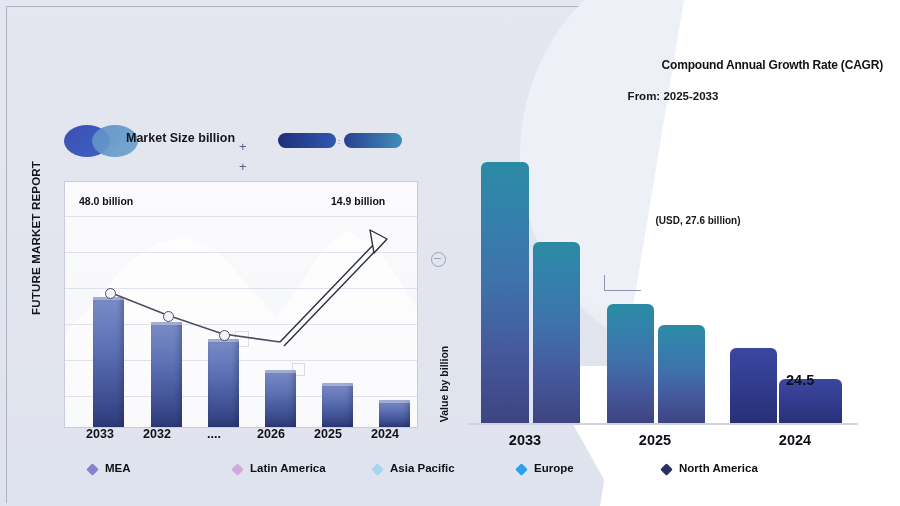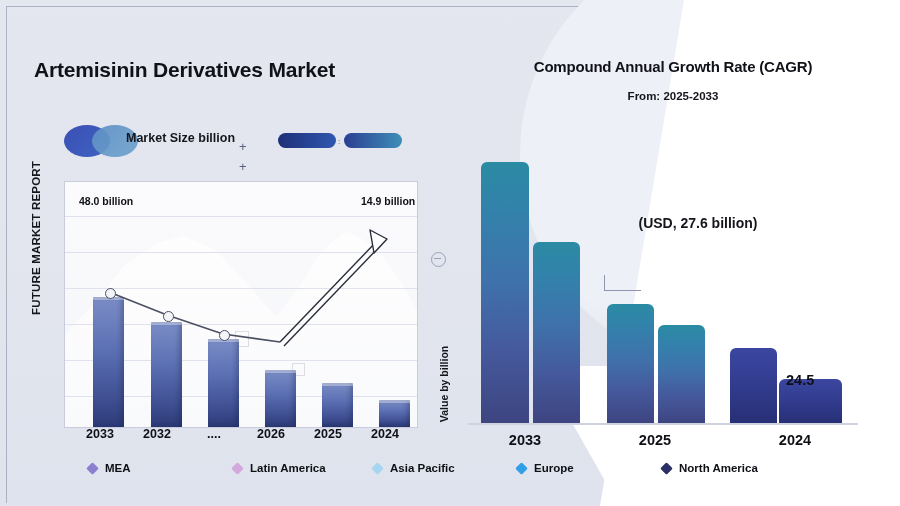--- a/index.html
+++ b/index.html
@@ -82,69 +82,68 @@
   .lbar{position:absolute;bottom:0;border-radius:1px 1px 0 0;
     background:linear-gradient(180deg,#7b8dc6 0%,#5c70b4 40%,#3f4f92 78%,#2c3a76 100%);
     box-shadow:inset -3px 0 5px rgba(20,28,62,.28);}
   .lbar-cap{position:absolute;top:0;left:0;width:100%;height:3px;background:rgba(255,255,255,.35);}
   .tick-label{position:absolute;font-size:12.5px;font-weight:bold;color:#0f1016;text-align:center;}
   .val-lab{position:absolute;font-size:10.5px;font-weight:bold;color:#0f1016;}
   .marker{position:absolute;width:9px;height:9px;border-radius:50%;background:#f4f5f9;border:1.6px solid #4a4f63;}
   .ghost{position:absolute;opacity:.22;}
   
   .right-title{
-    position:absolute;left:463px;top:58px;width:420px;text-align:center;
-    font-size:15px;font-weight:bold;color:#111218;letter-spacing:-.2px;
+    position:absolute;left:463px;top:58px;width:420px;text-align:right;
+    font-size:12px;font-weight:bold;color:#111218;letter-spacing:-.2px;
   }
   .right-sub{
     position:absolute;left:463px;top:90px;width:420px;text-align:center;
     font-size:11.5px;font-weight:bold;color:#15161c;
   }
   .cagr-big{
     position:absolute;left:598px;top:168px;width:200px;text-align:center;
     font-size:42px;font-weight:bold;color:#0c0d12;letter-spacing:-1px;
   }
   .cagr-sub{
     position:absolute;left:598px;top:215px;width:200px;text-align:center;
-    font-size:14px;font-weight:bold;color:#15161c;
+    font-size:10px;font-weight:bold;color:#15161c;
   }
   .right-axis-label{
     position:absolute;left:389px;top:378px;width:110px;
     transform:rotate(-90deg);transform-origin:center center;
     text-align:center;font-size:10.5px;font-weight:bold;color:#15161c;
   }
   .minus-icon{position:absolute;left:431px;top:252px;width:13px;height:13px;border-radius:50%;
     border:1px solid #9ba1b6;}
   .minus-icon:after{content:"";position:absolute;left:2px;top:5px;width:7px;height:1px;background:#9ba1b6;}
   .rbar{position:absolute;bottom:0;border-radius:6px 6px 0 0;}
   .rbar.teal{background:linear-gradient(180deg,#2b8ba3 0%,#3282ab 18%,#3f72ab 45%,#45599c 72%,#3d4480 100%);}
   .rbar.navy{background:linear-gradient(180deg,#3b47a0 0%,#323d90 45%,#272f74 100%);}
   .right-baseline{position:absolute;height:1.5px;background:#cfd3e0;}
   .rtick{position:absolute;font-size:14.5px;font-weight:bold;color:#0f1016;text-align:center;}
   .rval{position:absolute;font-size:14.5px;font-weight:bold;color:#0f1016;}
   .bracket{position:absolute;border-left:1.5px solid #8f95ad;border-bottom:1.5px solid #8f95ad;}
   
   .legend{position:absolute;left:0;bottom:22px;width:900px;height:22px;}
-  .leg-item{position:absolute;top:0;display:flex;align-items:center;gap:8px;}
+  .leg-item{position:absolute;top:0;display:flex;align-items:flex-end;gap:8px;}
   .dia{width:9px;height:9px;transform:rotate(45deg);border-radius:1.5px;}
   .leg-txt{font-size:11.5px;font-weight:bold;color:#0f1016;}
 </style>
 </head>
 <body>
 
 <div class="infographic">
 
   <div class="bg-base"></div>
   <div class="bg-tilt"></div>
   <div class="bg-tilt-line"></div>
   <div class="bg-right-blob"></div>
   <div class="bg-white-wedge"></div>
   <div class="bg-white-wedge2"></div>
 
-  <div class="left-title">Artemisinin Derivatives Market</div>
 
   <div class="pill-row">
     <div class="venn">
       <div class="c1"></div>
       <div class="c2"></div>
     </div>
     <div class="ms-label">Market Size billion</div>
     <div class="pill p1"></div>
     <div class="pill-dots">:</div>
     <div class="pill p2"></div>
@@ -190,21 +189,21 @@
       <polyline points="44,110 102,133 158,152 215,160" fill="none" stroke="#4a4f63" stroke-width="1.6"></polyline>
       <path d="M215,160 L312,59" fill="none" stroke="#2a2d3a" stroke-width="1.4"></path>
       <path d="M219,164 L316,63" fill="none" stroke="#2a2d3a" stroke-width="1.4"></path>
       <path d="M305,48 L322,57 L309,71 Z" fill="#ffffff" stroke="#2a2d3a" stroke-width="1.4" stroke-linejoin="round"></path>
     </svg>
     <div class="marker" style="left:40px;top:106px;"></div>
     <div class="marker" style="left:98px;top:129px;"></div>
     <div class="marker" style="left:154px;top:148px;"></div>
 
     <div class="val-lab" style="left:14px;top:13px;">48.0 billion</div>
-    <div class="val-lab" style="left:266px;top:13px;margin-left:30px;">14.9 billion</div>
+    <div class="val-lab" style="left:266px;top:13px;">14.9 billion</div>
   </div>
 
   <div class="tick-label" style="left:78px;top:427px;width:44px;">2033</div>
   <div class="tick-label" style="left:135px;top:427px;width:44px;">2032</div>
   <div class="tick-label" style="left:192px;top:427px;width:44px;">....</div>
   <div class="tick-label" style="left:249px;top:427px;width:44px;">2026</div>
   <div class="tick-label" style="left:306px;top:427px;width:44px;">2025</div>
   <div class="tick-label" style="left:363px;top:427px;width:44px;">2024</div>
 
   <div class="right-title">Compound Annual Growth Rate (CAGR)</div>

